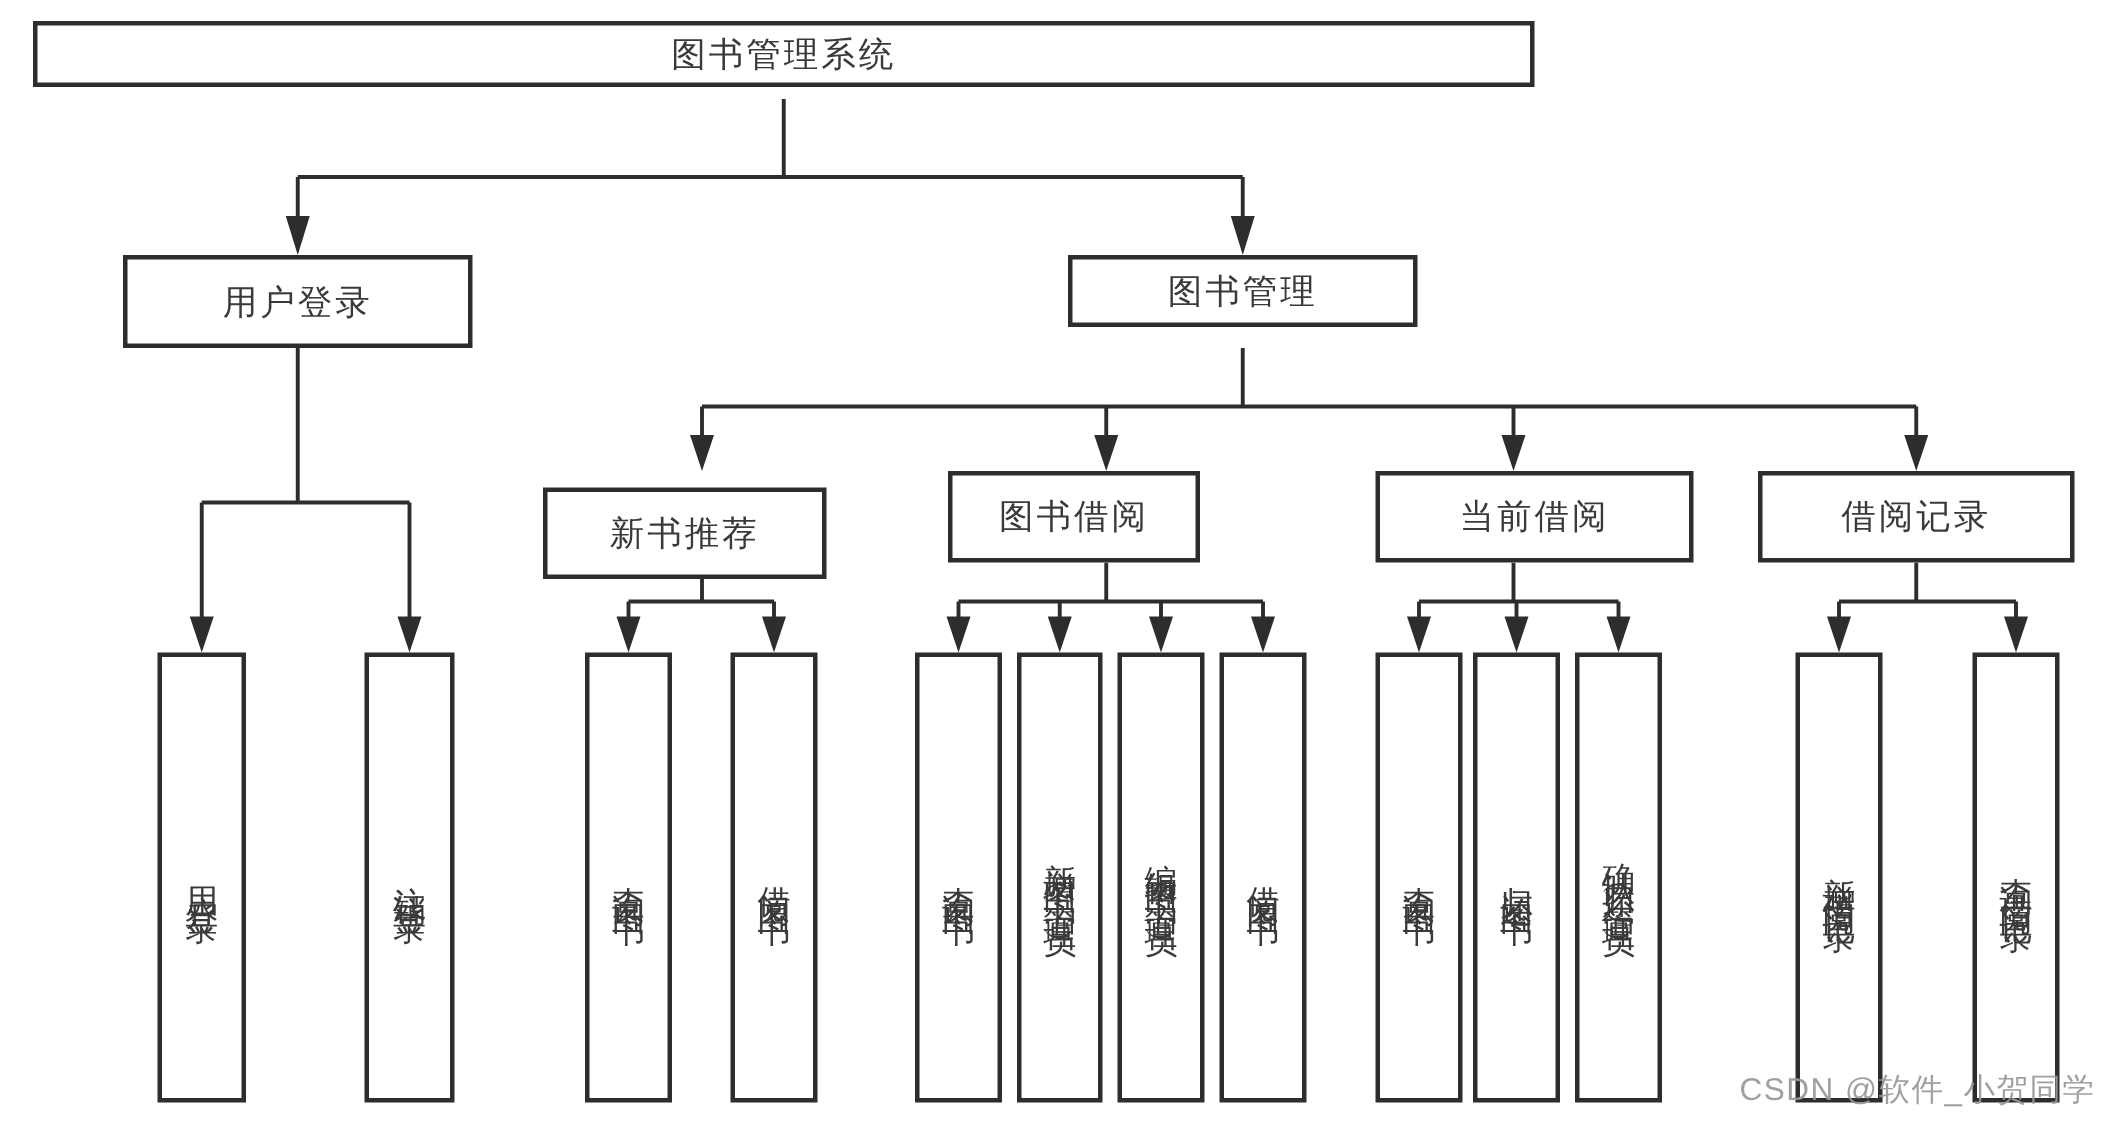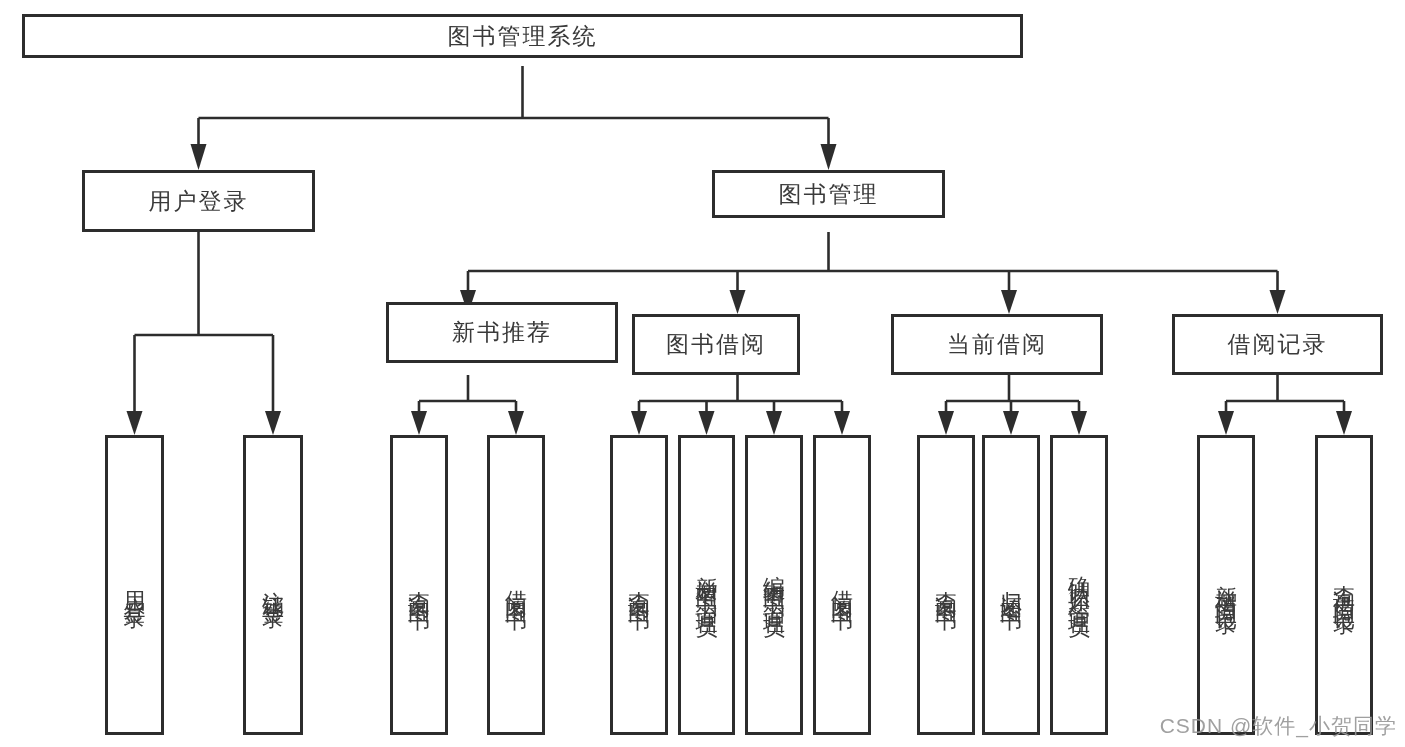--- a/index.html
+++ b/index.html
@@ -132,23 +132,23 @@
       <polygon points="1218,411 1234,411 1226,435"></polygon>
       <polygon points="1336,411 1352,411 1344,435"></polygon>
     </g>
   </svg>
 
   <div class="box" style="left:22px; top:14px; width:1001px; height:44px;">图书管理系统</div>
 
   <div class="box" style="left:82px; top:170px; width:233px; height:62px;">用户登录</div>
   <div class="box" style="left:712px; top:170px; width:233px; height:48px;">图书管理</div>
 
-  <div class="box" style="left:362px; top:302px; width:232px; height:61px;margin-left:24px;">新书推荐</div>
+  <div class="box" style="left:362px; top:325px; width:189px; height:61px;">新书推荐</div>
   <div class="box" style="left:632px; top:314px; width:168px; height:61px;">图书借阅</div>
-  <div class="box" style="left:891px; top:314px; width:212px; height:61px;">当前借阅</div>
+  <div class="box" style="left:917px; top:314px; width:212px; height:61px;">当前借阅</div>
   <div class="box" style="left:1172px; top:314px; width:211px; height:61px;">借阅记录</div>
 
   <div class="box vbox" style="left:105px; top:435px; width:59px; height:300px;">用户登录</div>
   <div class="box vbox" style="left:243px; top:435px; width:60px; height:300px;">注销登录</div>
 
   <div class="box vbox" style="left:390px; top:435px; width:58px; height:300px;">查询图书</div>
   <div class="box vbox" style="left:487px; top:435px; width:58px; height:300px;">借阅图书</div>
 
   <div class="box vbox" style="left:610px; top:435px; width:58px; height:300px;">查询图书</div>
   <div class="box vbox" style="left:678px; top:435px; width:57px; height:300px;">新增图书（管理员）</div>

